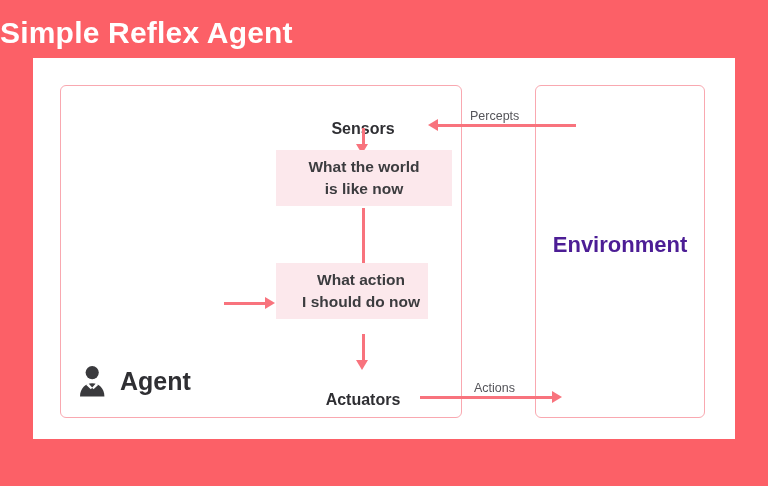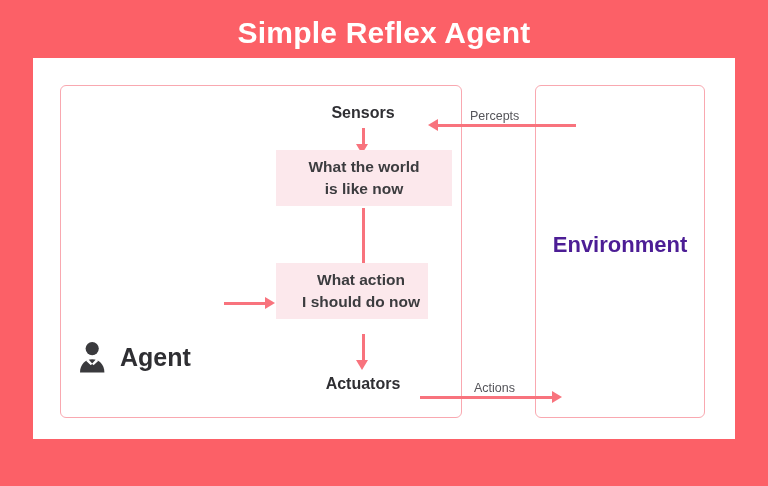--- a/index.html
+++ b/index.html
@@ -19,21 +19,21 @@
     height: 486px;
     background: #fc6067;
   }
 
   
   .title {
     position: absolute;
     left: 0;
     top: 14px;
     width: 768px;
-    text-align: center;
+    text-align: left;
     color: #ffffff;
     font-size: 30px;
     font-weight: bold;
     letter-spacing: 0.2px;
     line-height: 38px;
   }
 
   
   .card {
     position: absolute;
@@ -113,20 +113,21 @@
     font-size: 15px;
   }
 
   
   .lab {
     position: absolute;
     font-weight: bold;
     color: #2f2f33;
     font-size: 16px;
     text-align: center;
+    margin-top: 16px;
   }
   .lab-sensors {
     left: 293px;
     top: 104px;
     width: 140px;
   }
   .lab-actuators {
     left: 293px;
     top: 375px;
     width: 140px;
@@ -145,21 +146,21 @@
   }
   .slab-actions {
     left: 474px;
     top: 381px;
   }
 
   
   .agent-footer {
     position: absolute;
     left: 76px;
-    top: 340px;
+    top: 364px;
     display: flex;
     align-items: center;
     gap: 10px;
   }
   .agent-icon {
     width: 34px;
     height: 34px;
     display: block;
   }
   .agent-text {

